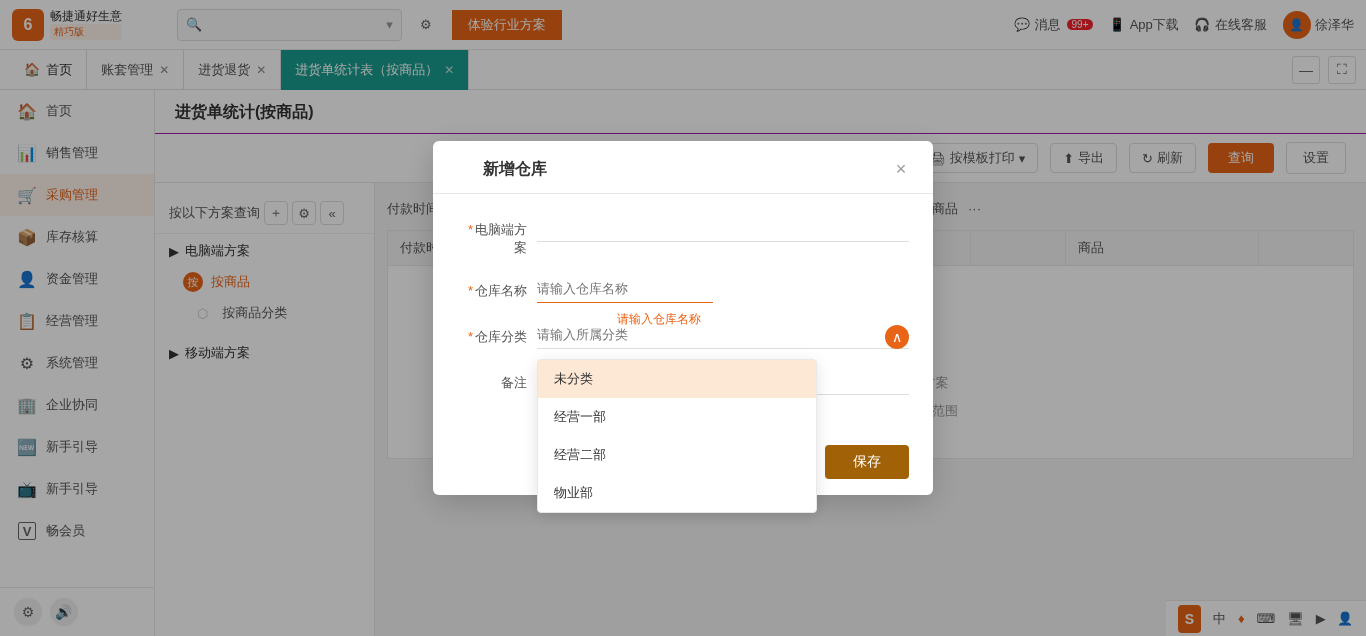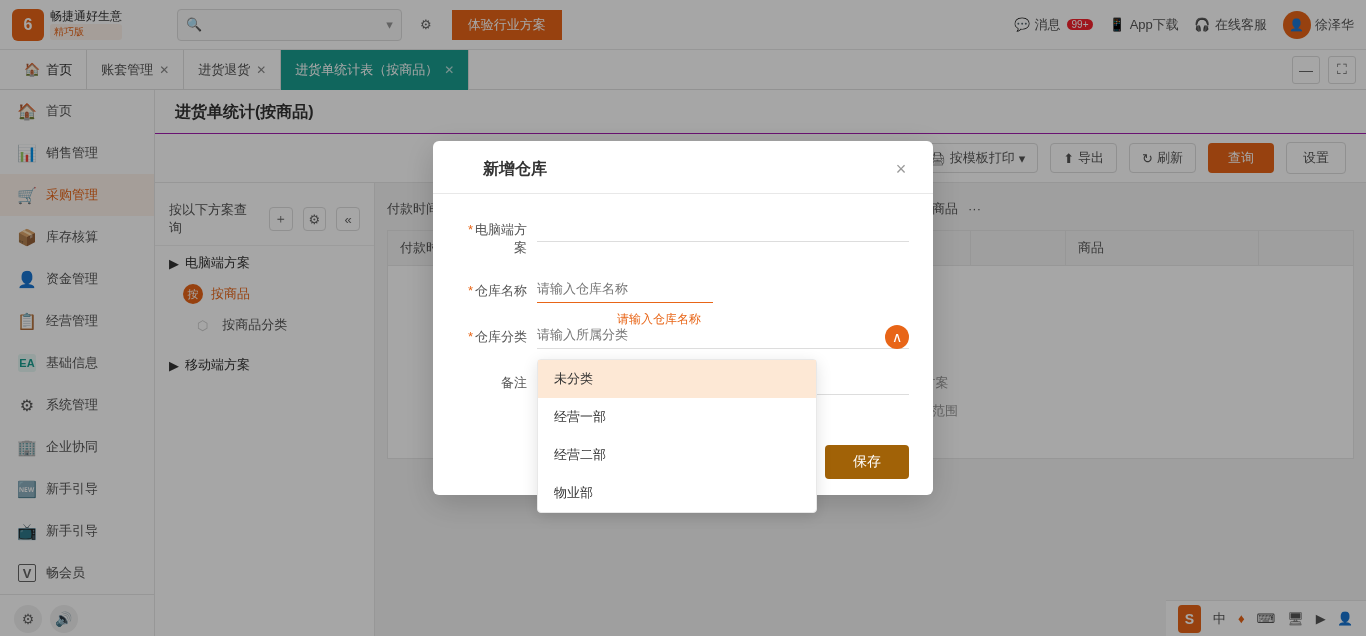--- a/index.html
+++ b/index.html
@@ -237,21 +237,21 @@
     .filter-panel {
       width: 220px;
       background: #fff;
       border-right: 1px solid #e8e8e8;
       padding: 10px 0;
       flex-shrink: 0;
     }
     .filter-header {
       display: flex; align-items: center;
       padding: 8px 14px;
-      gap: 10px;
+      gap: 4px;
       font-size: 13px; color: #555;
       border-bottom: 1px solid #f0f0f0;
     }
     .filter-icon-btn {
       width: 24px; height: 24px;
       border: 1px solid #ddd; border-radius: 4px;
       display:flex; align-items:center; justify-content:center;
       cursor:pointer; font-size:13px; color:#666;
     }
     .filter-section { padding: 8px 14px; }
@@ -569,24 +569,20 @@
       <span class="sidebar-icon">📦</span>
       <span>库存核算</span>
     </div>
     <div class="sidebar-item">
       <span class="sidebar-icon">👤</span>
       <span>资金管理</span>
     </div>
     <div class="sidebar-item">
       <span class="sidebar-icon">📋</span>
       <span>经营管理</span>
-    </div>
-    <div class="sidebar-item">
-      <span class="sidebar-icon" style="font-size:11px;font-weight:bold;color:#1a9d8f;background:#e6f7f5;border-radius:3px;padding:2px 3px;">EA</span>
-      <span>基础信息</span>
     </div>
     <div class="sidebar-item">
       <span class="sidebar-icon">⚙</span>
       <span>系统管理</span>
     </div>
     <div class="sidebar-item">
       <span class="sidebar-icon">🏢</span>
       <span>企业协同</span>
     </div>
     <div class="sidebar-item">

